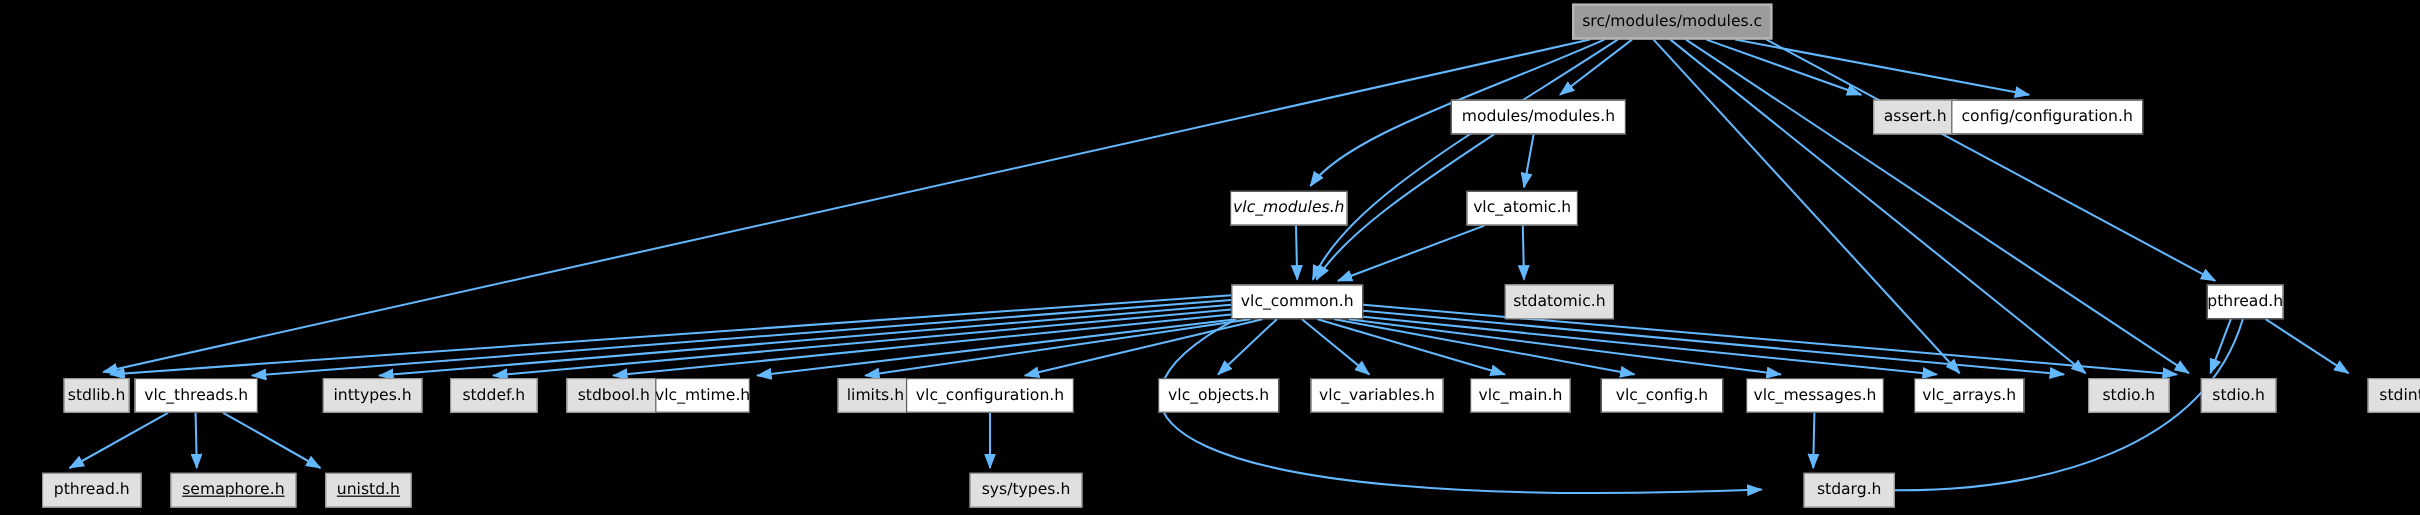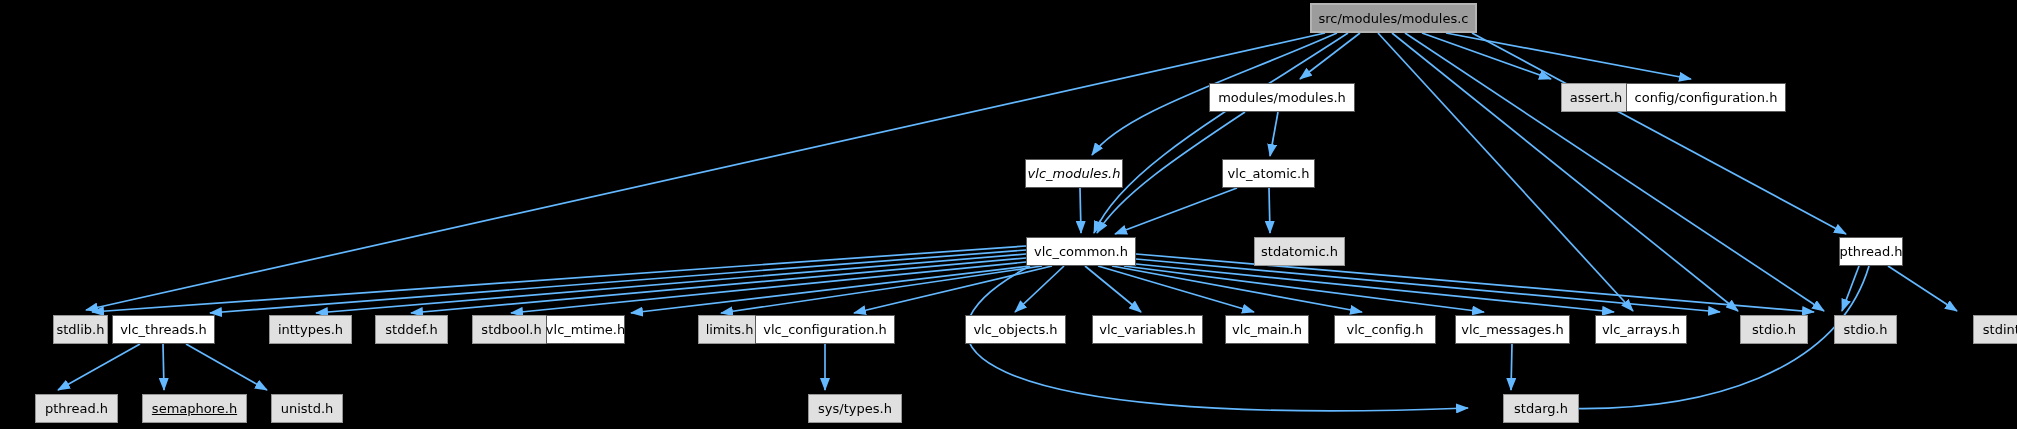--- a/index.html
+++ b/index.html
@@ -101,17 +101,17 @@
   <div class="node internal" style="left:1225px;top:315px;width:84px;">vlc_main.h</div>
   <div class="node internal" style="left:1334px;top:315px;width:102px;">vlc_config.h</div>
   <div class="node internal" style="left:1455px;top:315px;width:115px;">vlc_messages.h</div>
   <div class="node internal" style="left:1595px;top:315px;width:92px;">vlc_arrays.h</div>
   <div class="node system" style="left:1710px;top:315px;width:68px;">stdio.h</div>
   <div class="node system" style="left:1804px;top:315px;width:63px;">stdio.h</div>
   <div class="node system" style="left:1943px;top:315px;width:69px;">stdint.h</div>
 
   <div class="node system" style="left:5px;top:394px;width:83px;">pthread.h</div>
   <div class="node system" style="left:112px;top:394px;width:105px;text-decoration:underline;">semaphore.h</div>
-  <div class="node system" style="left:241px;top:394px;width:72px;">unistd.h</div>
+  <div class="node system" style="left:241px;top:394px;width:72px;text-decoration:underline;">unistd.h</div>
   <div class="node system" style="left:778px;top:394px;width:94px;">sys/types.h</div>
   <div class="node system" style="left:1473px;top:394px;width:76px;">stdarg.h</div>
 
 </div>
 
 </body></html>

